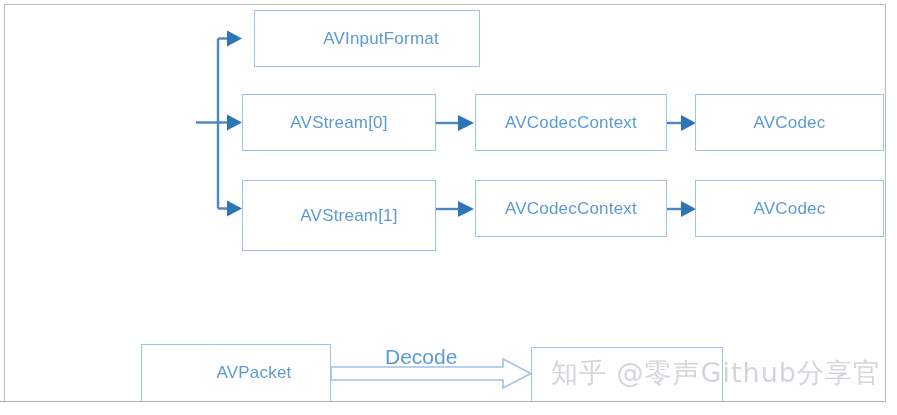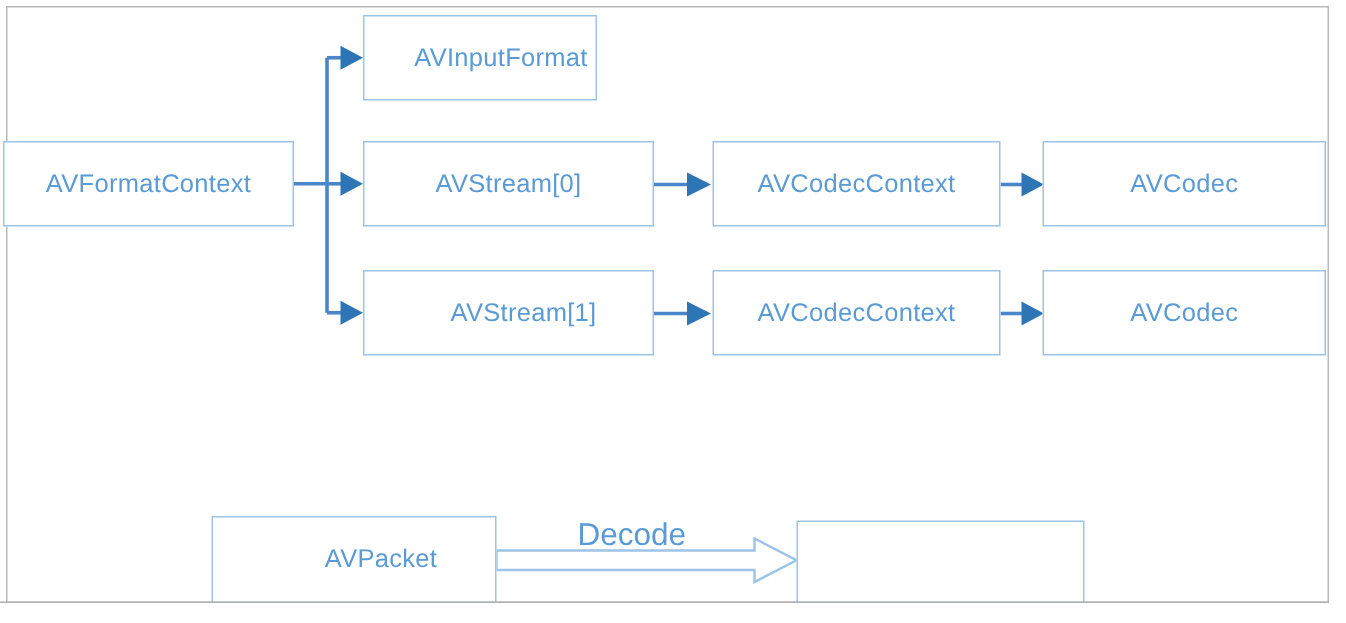--- a/index.html
+++ b/index.html
@@ -126,33 +126,30 @@
       <polygon points="14,5 29,13 14,21" fill="#2e75b6"></polygon>
     </svg>
   </div>
 
   <div class="conn" style="left:331px; top:355px; width:202px; height:38px;">
     <svg width="202" height="38" viewBox="0 0 202 38">
       <path d="M0,12 L172,12 L172,4 L200,18.5 L172,33 L172,25 L0,25 Z" fill="#ffffff" stroke="#9dc3e6" stroke-width="1.6" stroke-linejoin="miter"></path>
     </svg>
   </div>
 
-  <div class="node" style="left:2px; top:94px; width:194px; height:57px;">
-    <span>AVFormatContext</span>
-  </div>
 
-  <div class="node" style="left:242px; top:10px; width:156px; height:57px;padding-left:28px;">
+  <div class="node" style="left:254px; top:10px; width:226px; height:57px;padding-left:28px;">
     <span>AVInputFormat</span>
   </div>
 
   <div class="node" style="left:242px; top:94px; width:194px; height:57px;justify-content:center;">
     <span>AVStream[0]</span>
   </div>
 
-  <div class="node" style="left:242px; top:180px; width:194px; height:57px;padding-left:20px;">
+  <div class="node" style="left:242px; top:180px; width:194px; height:71px;padding-left:20px;">
     <span>AVStream[1]</span>
   </div>
 
   <div class="node" style="left:475px; top:94px; width:192px; height:57px;">
     <span>AVCodecContext</span>
   </div>
 
   <div class="node" style="left:475px; top:180px; width:192px; height:57px;">
     <span>AVCodecContext</span>
   </div>
@@ -170,13 +167,14 @@
   </div>
 
   <div class="node" style="left:531px; top:347px; width:192px; height:55px;">
     <span></span>
   </div>
 
   <div class="label-decode" style="left:385px; top:331px;">Decode</div>
 
   <div class="bottom-rule"></div>
 
+  <div class="watermark" style="left:551px; top:355px;">知乎 @零声Github分享官</div>
 </div>
 
 </body></html>

